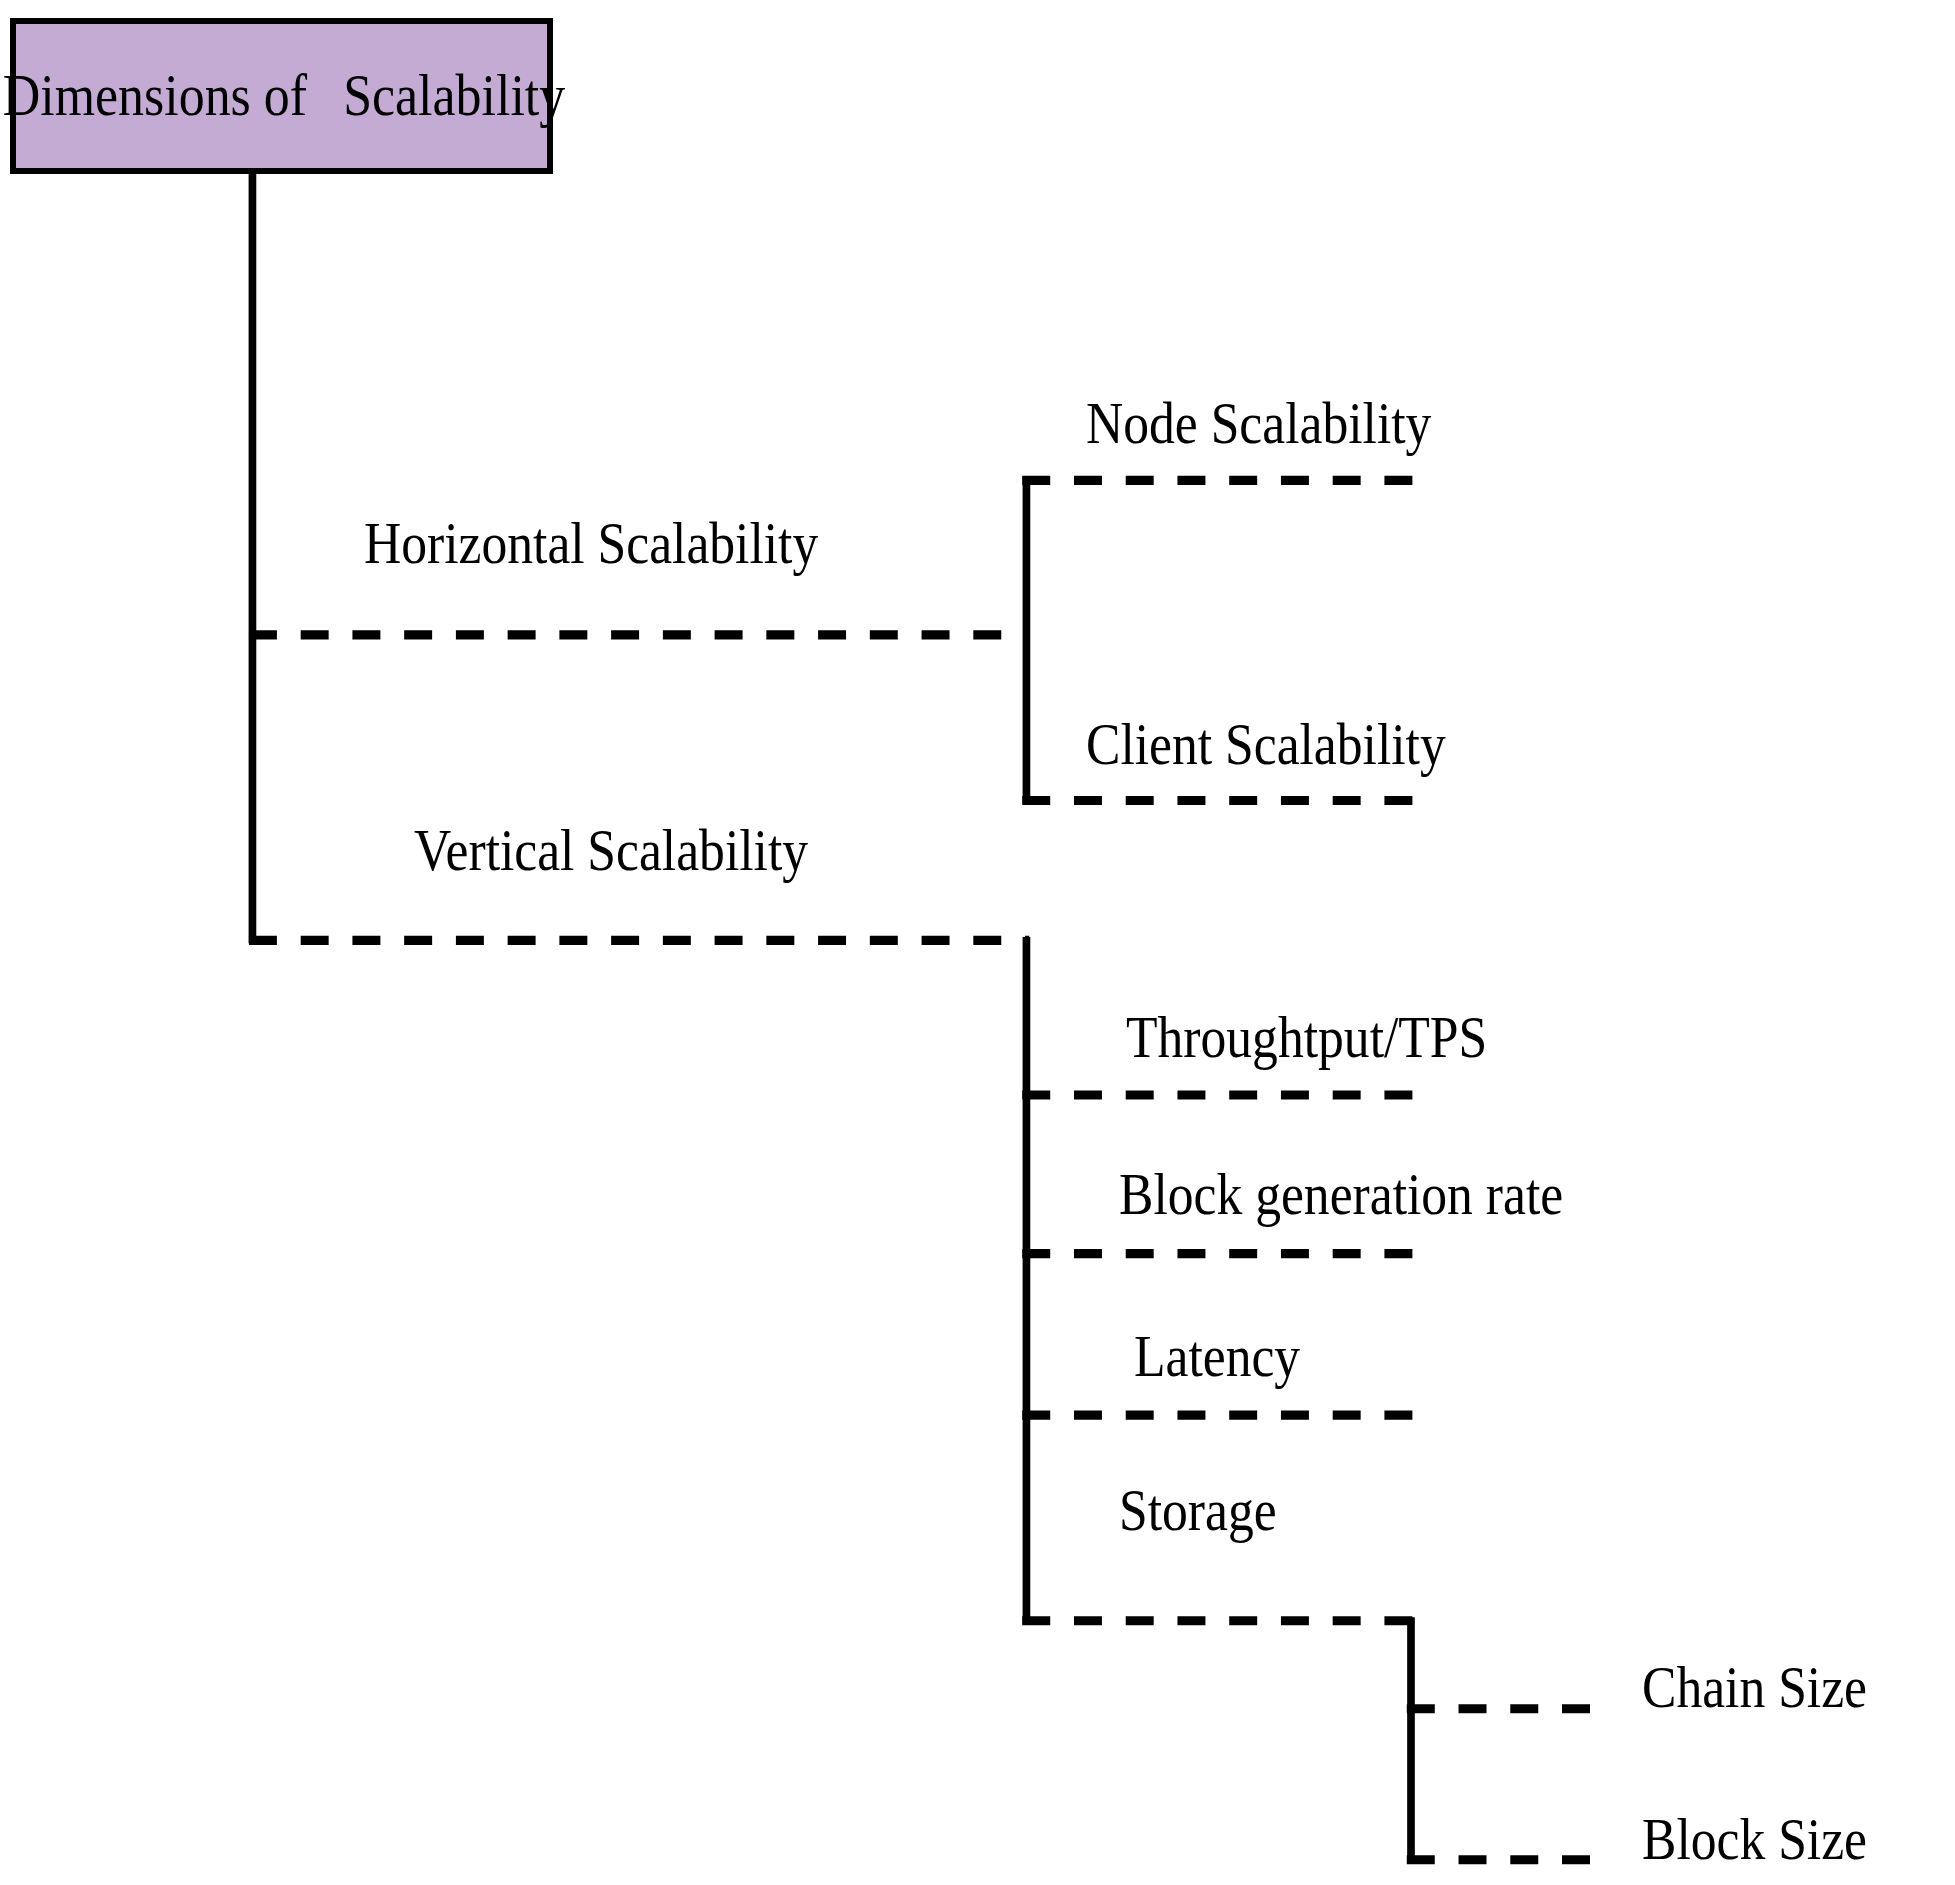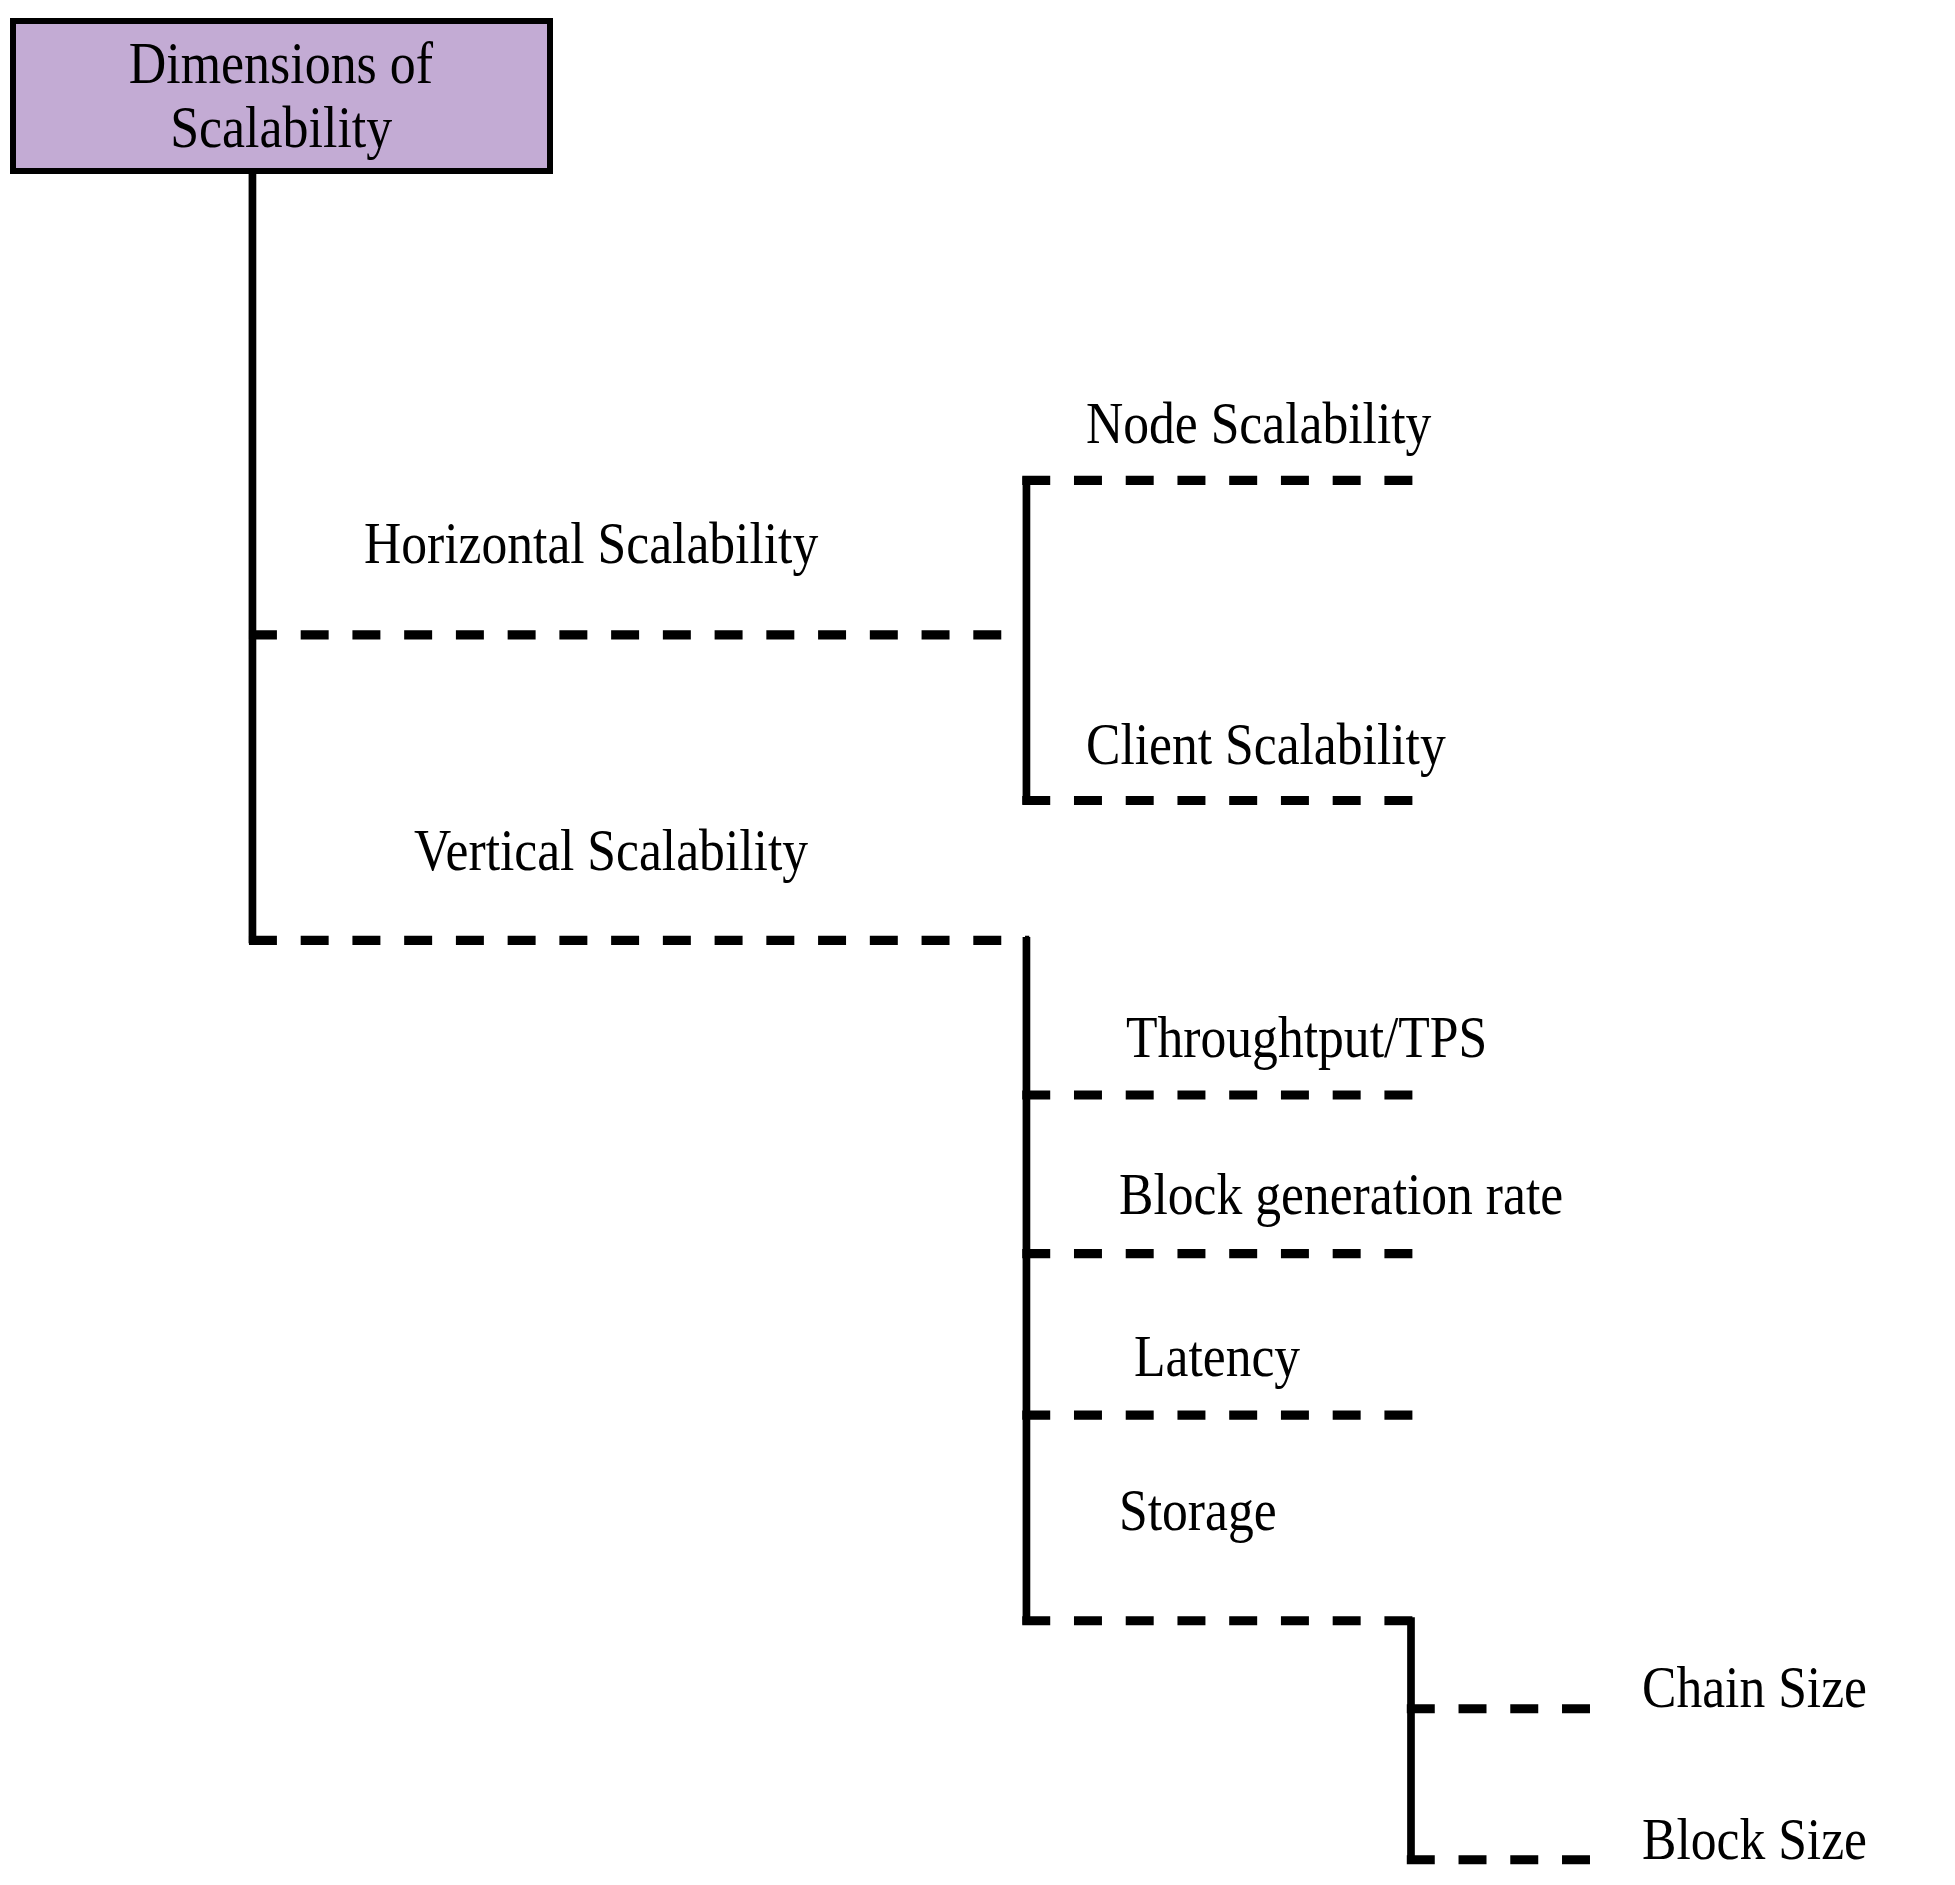--- a/index.html
+++ b/index.html
@@ -38,21 +38,21 @@
   .root-box {
     position: absolute;
     left: 9.8px;
     top: 17.5px;
     width: 543px;
     height: 156px;
     background: #C3ABD4;
     border: 6.3px solid #000000;
     box-sizing: border-box;
     display: flex;
-    flex-direction: column;
+    flex-direction: row;
     align-items: center;
     justify-content: center;
   }
   .root-box .root-line {
     font-family: "Liberation Serif", "DejaVu Serif", serif;
     font-size: 59px;
     line-height: 1.08;
     color: #000000;
     white-space: nowrap;
     transform: scaleX(0.88);

